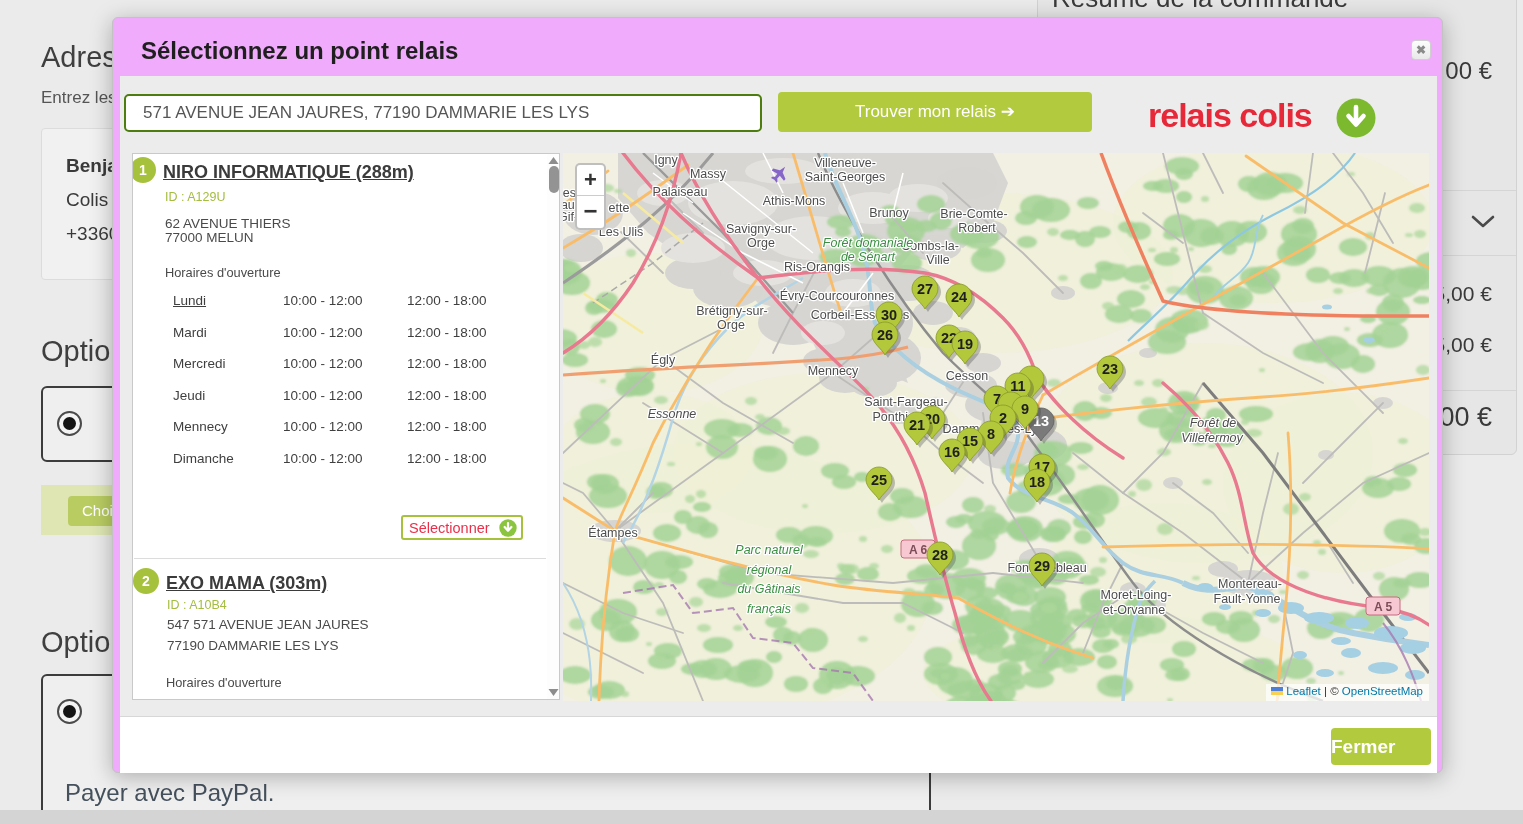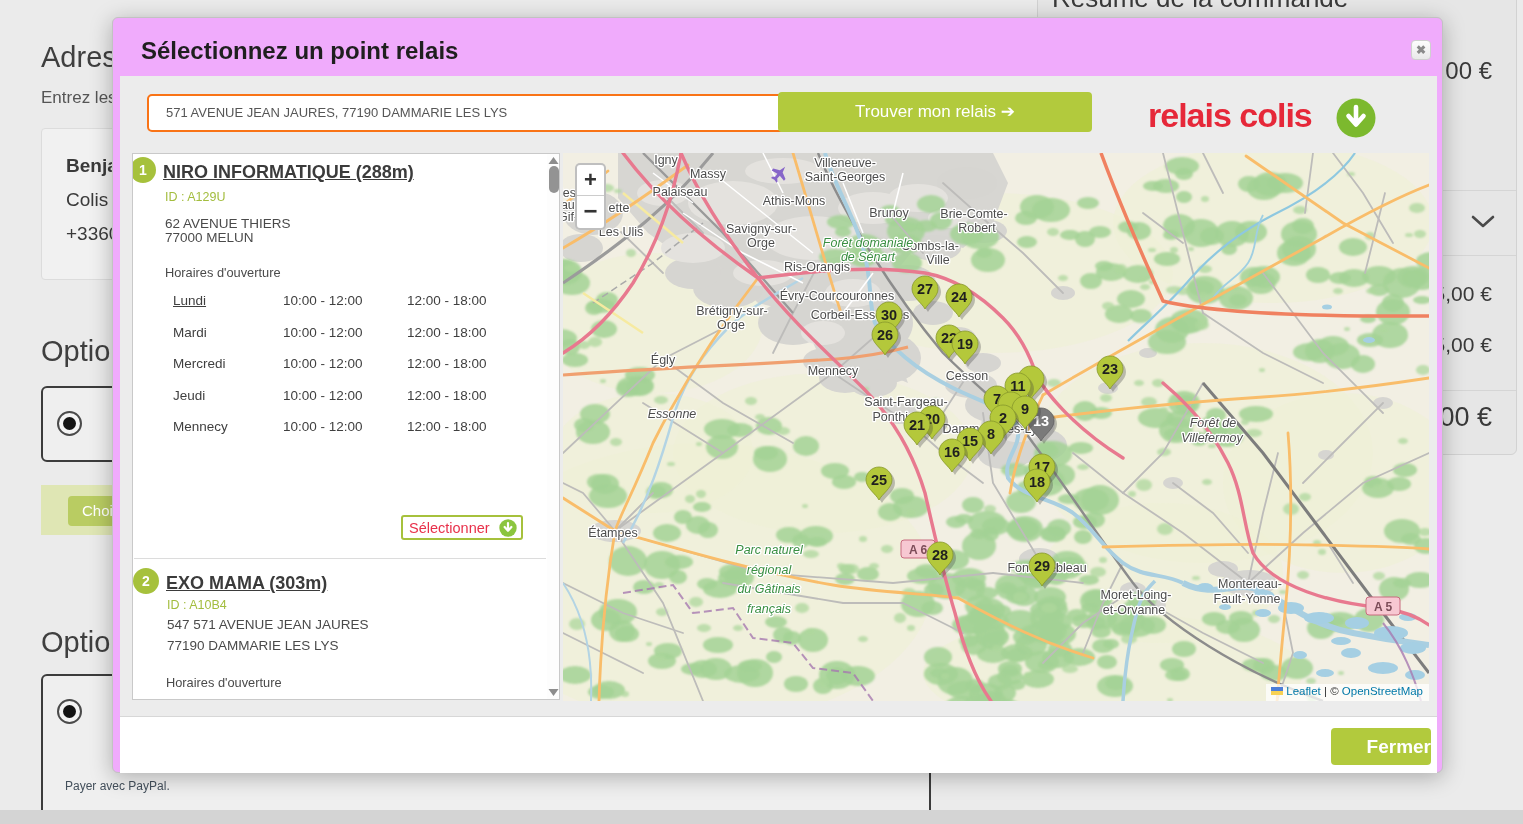--- a/index.html
+++ b/index.html
@@ -15,32 +15,32 @@
   .radio:after { content:""; position:absolute; left:4px; top:4px; width:13px; height:13px; border-radius:50%; background:#141414; }
   
   #modal { position:absolute; left:112px; top:17px; width:1331px; height:756px;
      background:#f0abfc; border:1px solid #c2c2c2; border-radius:6px;
      box-shadow:0 4px 22px rgba(0,0,0,0.28); }
   #mtitle { position:absolute; left:28px; top:19px; font-size:24px; font-weight:bold; color:#1f1f1f; }
   #mclose { position:absolute; left:1298px; top:22px; width:20px; height:20px; border:1px solid #cfcfcf;
      border-radius:4px; background:linear-gradient(#fdfdfd,#e9e9e9); color:#8a8a8a; font-weight:bold;
      font-size:12px; text-align:center; line-height:19px; }
   #mbody { position:absolute; left:7px; top:58px; width:1317px; height:640px; background:#ececec; }
-  #searchinput { position:absolute; left:27px; top:18px; width:638px; height:38px; background:#fff;
-     border:2px solid #f97316; border-radius:5px; font-size:13px; color:#565656; line-height:34px;
+  #searchinput { position:absolute; left:4px; top:18px; width:638px; height:38px; background:#fff;
+     border:2px solid #4d7c0f; border-radius:5px; font-size:17px; color:#565656; line-height:34px;
      padding-left:17px; }
   #findbtn { position:absolute; left:658px; top:16px; width:314px; height:40px; background:#b2ca3d;
      border-radius:4px; color:#fff; font-size:17px; text-align:center; line-height:40px; }
   #logo { position:absolute; left:1028px; top:20px; font-size:34px; font-weight:bold; color:#e62839; letter-spacing:-1px; }
   #list { position:absolute; left:12px; top:77px; width:428px; height:547px; background:#fff;
      border:1px solid #c9c9c9; overflow:hidden; font-size:13.5px; color:#4a4a4a; }
   #map { position:absolute; left:443px; top:77px; width:866px; height:548px; background:#f3f0e2; overflow:hidden; }
   #mfoot { position:absolute; left:7px; top:698px; width:1317px; height:57px; background:#fff; border-top:1px solid #d7d7d7; }
   #fermer { position:absolute; left:1211px; top:11px; width:100px; height:37px; background:#b2ca3d; border-radius:4px;
-     color:#fff; font-size:19px; font-weight:bold; text-align:right; line-height:37px; }
+     color:#fff; font-size:19px; font-weight:bold; text-align:left; line-height:37px; }
   .numcirc { position:absolute; width:26px; height:26px; border-radius:50%; background:#a6c13c; color:#fff;
      font-size:14px; font-weight:bold; text-align:center; line-height:26px; }
   .greenid { color:#a3bd3e; font-size:12.5px; }
   .itemtitle { font-weight:bold; font-size:18px; color:#3b3b3b;text-decoration:underline; }
   .dayrow td { font-size:13.5px; color:#3f3f3f; }
   #selbtn { position:absolute; left:268px; top:361px; width:122px; height:25px; border:2px solid #a6c13c;
      border-radius:3px; background:#fff; }
   .mlabel { fill:#4d4d4d; font-size:12.5px; paint-order:stroke; stroke:#ffffff; stroke-width:2.6px;
      stroke-linejoin:round; text-anchor:middle; font-family:"Liberation Sans",sans-serif; }
   .flabel { fill:#3a8f42; font-style:italic; }
@@ -61,21 +61,21 @@
      <div>+33600000000</div>
   </div>
   <div class="abs h1bg" style="left:41px; top:335px;">Options de livraison</div>
   <div class="abs radiobox" style="left:41px; top:386px; width:890px; height:76px;"></div>
   <div class="radio" style="left:57px; top:411px;"></div>
   <div class="abs" style="left:41px; top:485px; width:890px; height:50px; background:#dfe6b4;"></div>
   <div class="abs" style="left:68px; top:496px; width:200px; height:30px; background:#b9cc62; border-radius:4px; color:#fff; font-size:15px; line-height:30px; padding-left:14px;">Choisir un point relais</div>
   <div class="abs h1bg" style="left:41px; top:626px;">Options de paiement</div>
   <div class="abs radiobox" style="left:41px; top:674px; width:890px; height:190px;"></div>
   <div class="radio" style="left:57px; top:699px;"></div>
-  <div class="abs" style="left:65px; top:779px; font-size:12px; color:#44505c;">Payer avec PayPal.</div>
+  <div class="abs" style="left:65px; top:779px; font-size:24px; color:#44505c;">Payer avec PayPal.</div>
   <div class="abs" style="left:1037px; top:-60px; width:480px; height:515px; background:#e6e6e6; border:1px solid #d2d2d2; border-radius:6px;"></div>
   <div class="abs" style="left:1052px; top:-17px; font-size:26px; color:#3a3a3a;">Résumé de la commande</div>
   <div class="abs" style="left:1200px; top:57px; width:292px; font-size:24px; color:#3a3a3a; text-align:right;">165,00 €</div>
   <div class="abs" style="left:1038px; top:190px; width:478px; height:1px; background:#d5d5d5;"></div>
   <svg class="abs" style="left:1470px; top:214px;" width="26" height="16" viewBox="0 0 26 16">
       <path d="M3 3 L13 12 L23 3" stroke="#4a4a4a" stroke-width="2.6" fill="none" stroke-linecap="round" stroke-linejoin="round"></path>
     </svg>
   <div class="abs" style="left:1038px; top:255px; width:478px; height:1px; background:#d5d5d5;"></div>
   <div class="abs" style="left:1200px; top:282px; width:292px; font-size:21px; color:#3a3a3a; text-align:right;">165,00 €</div>
   <div class="abs" style="left:1200px; top:333px; width:292px; font-size:21px; color:#3a3a3a; text-align:right;">5,00 €</div>
@@ -119,20 +119,25 @@
                 <td>10:00 - 12:00</td>
                 <td>12:00 - 18:00</td>
               </tr>
           <tr>
                 <td>Jeudi</td>
                 <td>10:00 - 12:00</td>
                 <td>12:00 - 18:00</td>
               </tr>
           <tr>
                 <td>Mennecy</td>
+                <td>10:00 - 12:00</td>
+                <td>12:00 - 18:00</td>
+              </tr>
+          <tr>
+                <td>Dimanche</td>
                 <td>10:00 - 12:00</td>
                 <td>12:00 - 18:00</td>
               </tr>
         </tbody>
           </table>
       </div>
       <div id="selbtn">
         <span style="position:absolute; left:6px; top:3px; font-size:14.5px; font-weight:normal; color:#e8304a;">Sélectionner</span>
         <svg style="position:absolute; right:4px; top:2px;" width="18" height="18" viewBox="0 0 18 18">
           <circle cx="9" cy="9" r="8.7" fill="#8bc53f"></circle>

